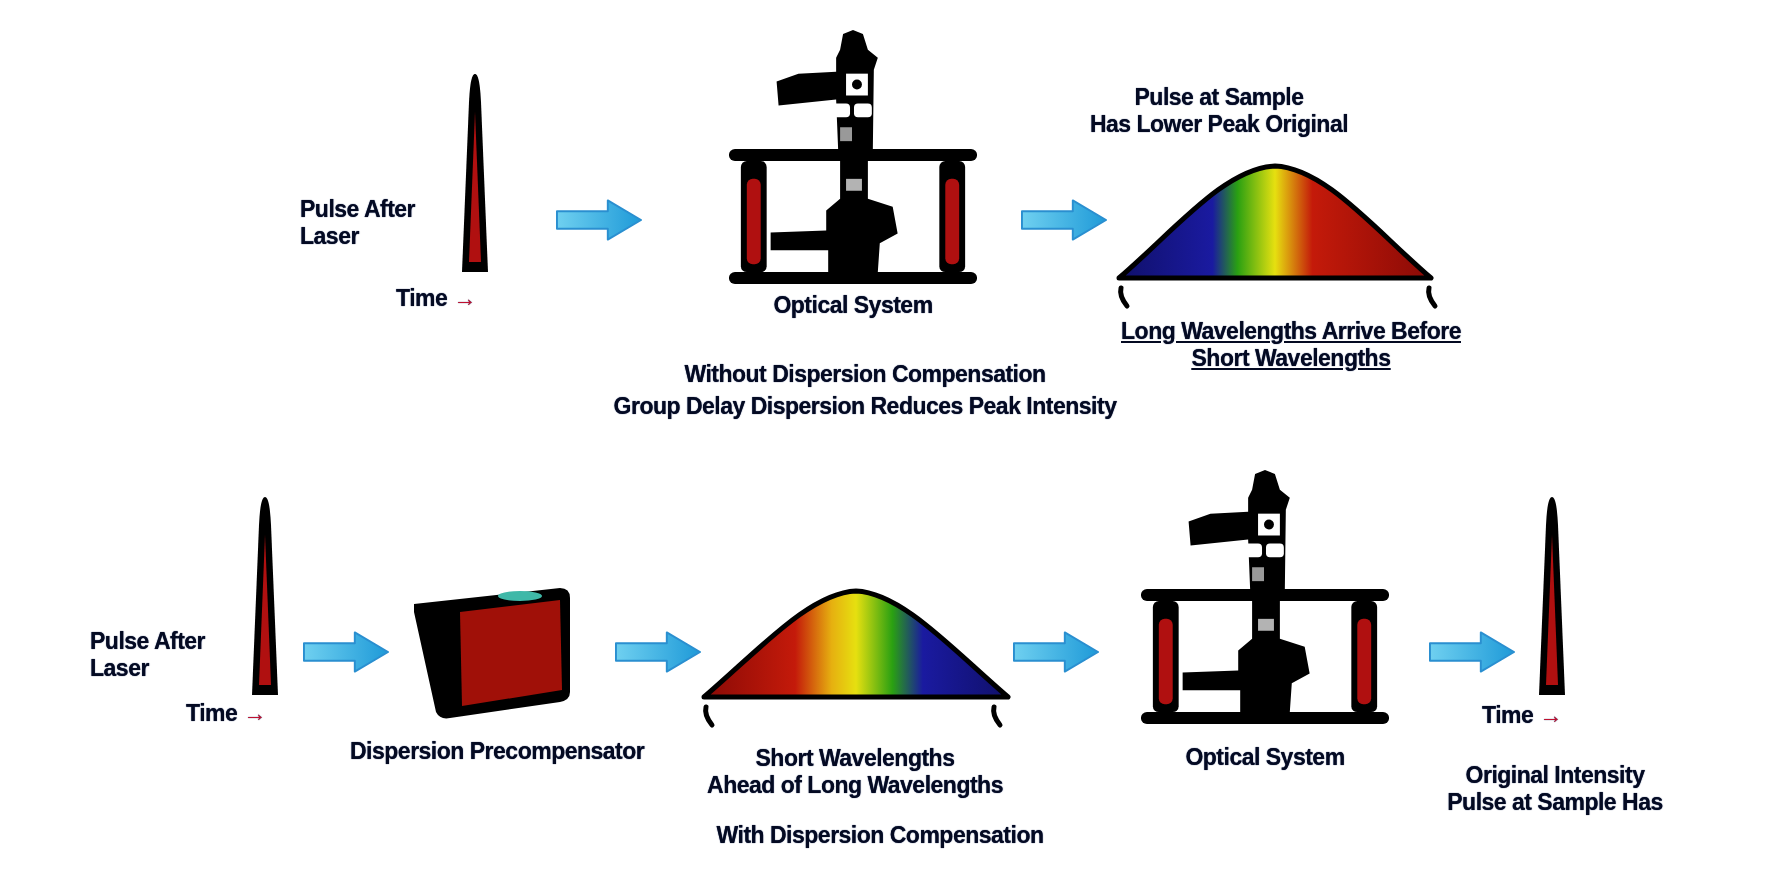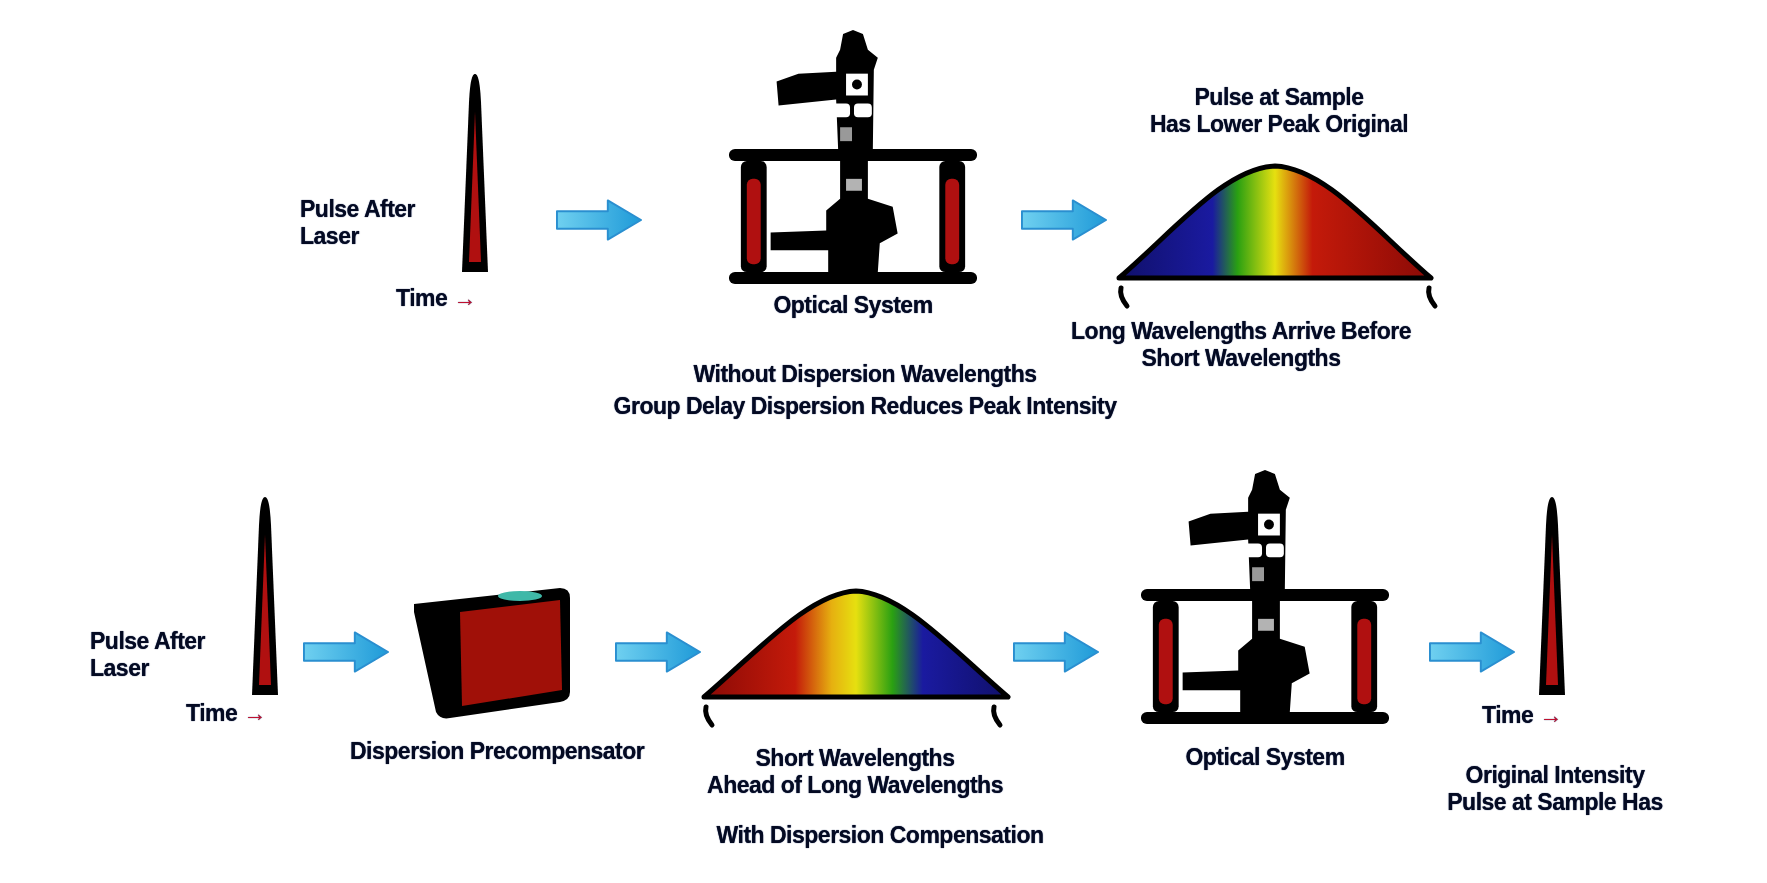--- a/index.html
+++ b/index.html
@@ -89,36 +89,36 @@
 
   <svg style="left:728px; top:30px;" width="250" height="258" viewBox="0 0 250 260">
       <use href="#optical-shape"></use>
     </svg>
   <div class="lbl center" style="left:728px; top:292px; width:250px;">Optical System</div>
 
   <svg style="left:1020px; top:198px;" width="88" height="44" viewBox="0 0 90 44">
       <use href="#arrow-shape"></use>
     </svg>
 
-  <div class="lbl center" style="left:1114px; top:84px; width:330px;">
+  <div class="lbl center" style="left:1054px; top:84px; width:330px;">
     <div>Pulse at Sample</div>
     <div>Has Lower Peak Original</div>
   </div>
   <svg style="left:1115px; top:160px;" width="320" height="150" viewBox="0 0 320 150">
     <path d="M4 118 C60 70 110 8 160 6 C210 8 260 70 316 118 Z" fill="url(#grad-top)" stroke="#000" stroke-width="5" stroke-linejoin="round"></path>
     <path d="M6 128 q-2 8 6 18" stroke="#000" stroke-width="5" fill="none" stroke-linecap="round"></path>
     <path d="M314 128 q-2 8 6 18" stroke="#000" stroke-width="5" fill="none" stroke-linecap="round"></path>
   </svg>
-  <div class="lbl center" style="left:1046px; top:318px; width:390px;">
+  <div class="lbl center" style="left:1096px; top:318px; width:390px;text-decoration:underline;">
     <div>Long Wavelengths Arrive Before</div>
     <div>Short Wavelengths</div>
   </div>
 
   <div class="lbl center" style="left:560px; top:358px; width:610px; line-height:32px;">
-    <div>Without Dispersion Wavelengths</div>
+    <div>Without Dispersion Compensation</div>
     <div>Group Delay Dispersion Reduces Peak Intensity</div>
   </div>
 </div>
 
 <div>
 
   <div class="lbl right" style="left:90px; top:628px; width:150px;">
     <div>Pulse After</div>
     <div>Laser</div>
   </div>

